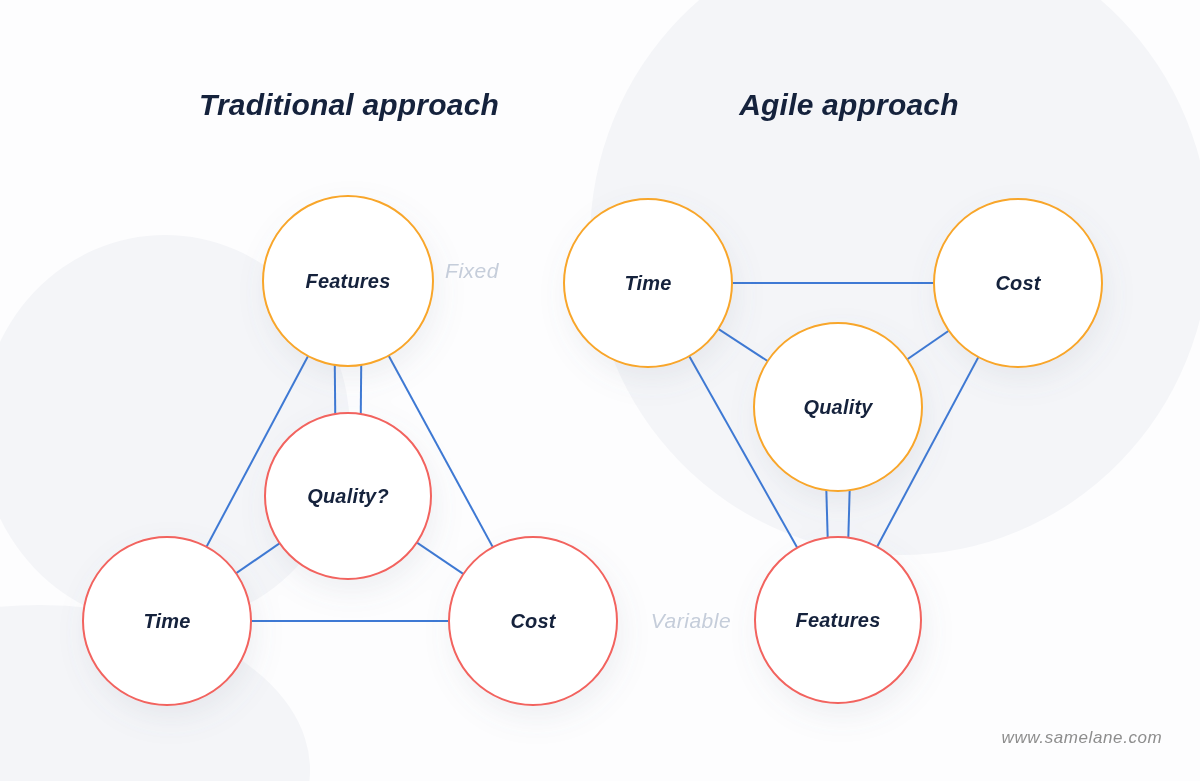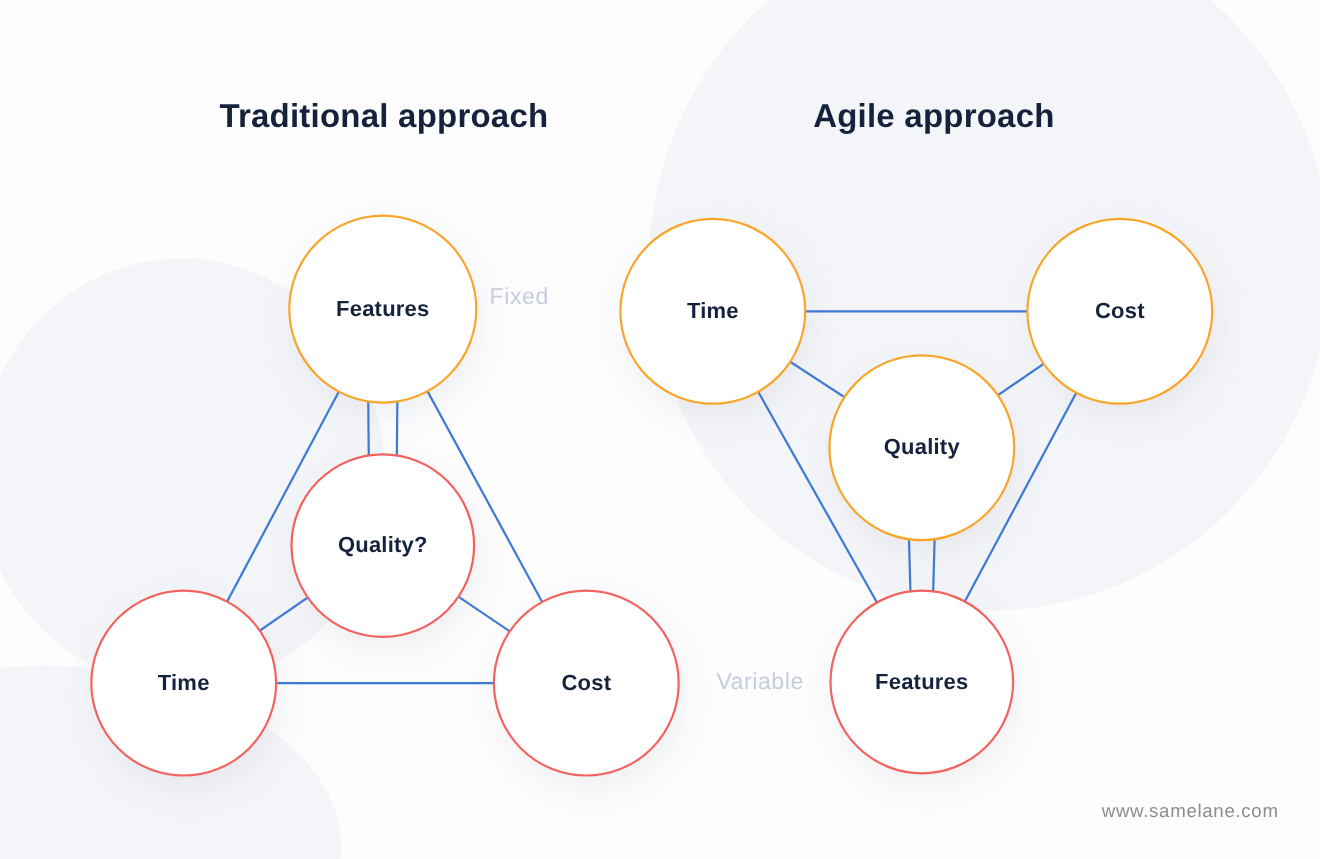--- a/index.html
+++ b/index.html
@@ -1,21 +1,21 @@
 <!DOCTYPE html>
 <html><head>
 <meta charset="utf-8">
 <style>
   html,body{margin:0;padding:0;}
   body{
     width:1200px;height:781px;overflow:hidden;
     background:#fdfdfe;
     font-family:"Liberation Sans", sans-serif;
   }
-  .stage{position:relative;width:1200px;height:781px;}
+  .stage{position:relative;width:1200px;height:781px;font-style:italic;}
   svg{display:block;}
   .edge{stroke:#3e79d4;stroke-width:2;fill:none;}
   .node{fill:#ffffff;stroke-width:2;}
   .node-orange{stroke:#f8a62a;}
   .node-red{stroke:#f2635e;}
   .node-label{
     font-family:"Liberation Sans", sans-serif;
     font-weight:700;font-size:20px;fill:#15223c;
     text-anchor:middle;dominant-baseline:central;letter-spacing:0.2px;
   }

